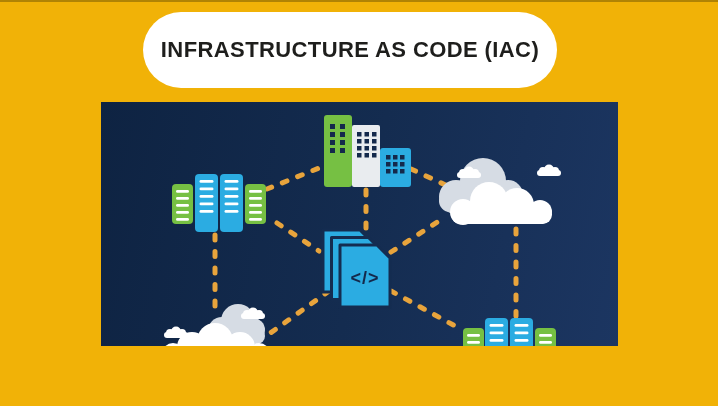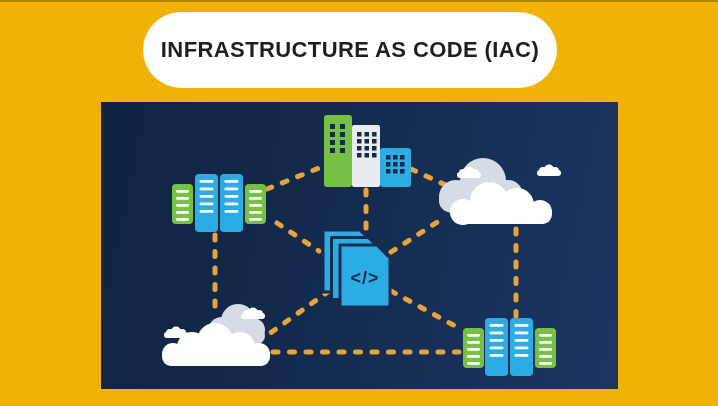--- a/index.html
+++ b/index.html
@@ -3,21 +3,21 @@
 <meta charset="utf-8">
 <style>
   :root{
     --background:#F1B207; --panel:#142C50; --panel-edge:#0E2342; --panel-light:#1C3662;
     --dash:#E8A43C; --green:#76C043; --cyan:#2BACE2; --building-white:#E9ECEF;
     --cloud-gray:#D6DCE4; --cloud-white:#FFFFFF; --window-navy:#14294B;
     --title-text:#1E1E1C; --title-bg:#FFFFFF;
   }
   html,body{margin:0;padding:0;}
   body{background:var(--background);font-family:"Liberation Sans","DejaVu Sans",sans-serif;}
-  .stage{position:relative;width:718px;height:406px;background:var(--background);overflow:hidden;}
+  .stage{position:relative;width:718px;height:346px;background:var(--background);overflow:hidden;}
   .top-edge{position:absolute;top:0;left:0;right:0;height:2px;background:rgba(80,60,0,.4);}
   .title-pill{
     position:absolute;left:143px;top:12px;width:414px;height:76px;border-radius:38px;
     background:var(--title-bg);display:flex;align-items:center;justify-content:center;
   }
   .title-pill span{
     font-size:22px;font-weight:800;letter-spacing:.4px;color:var(--title-text);white-space:nowrap;
   }
   .panel{
     position:absolute;left:101px;top:102px;width:517px;height:287px;

